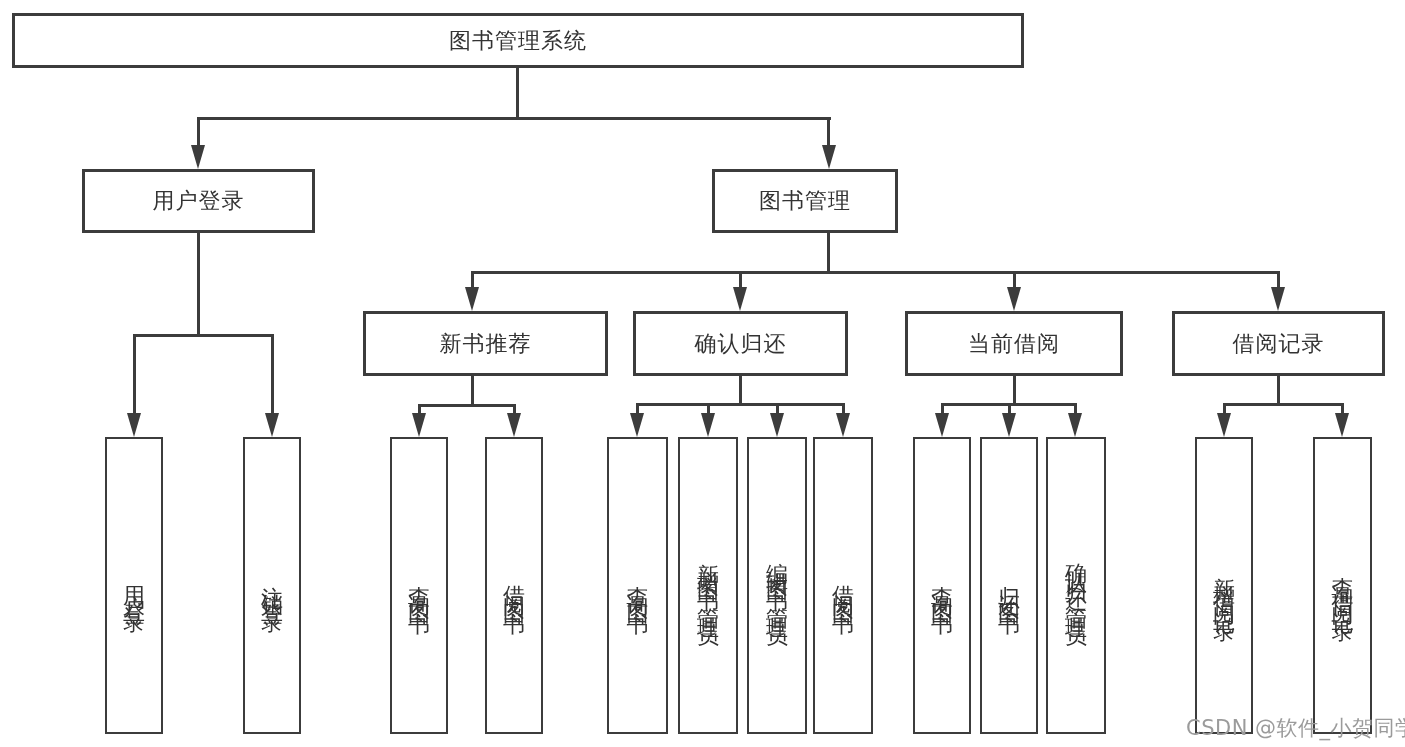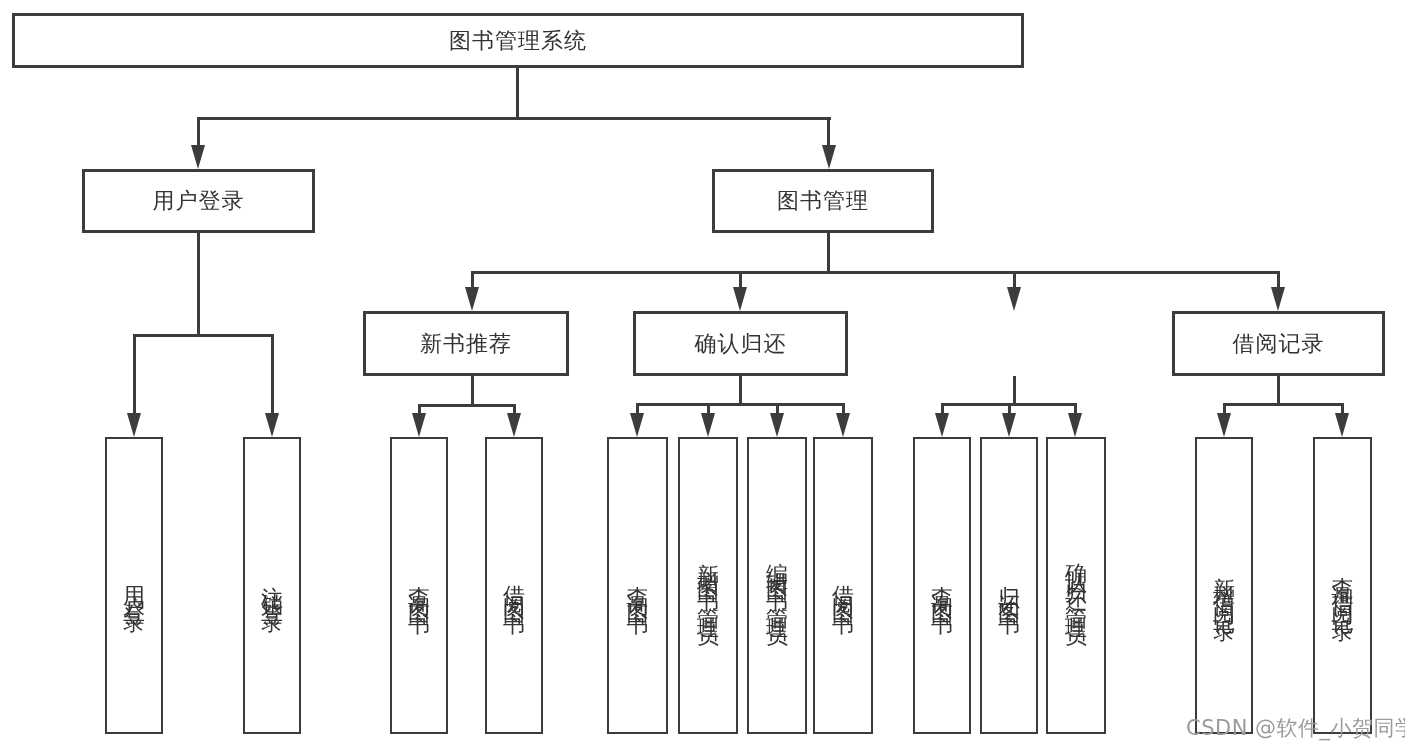--- a/index.html
+++ b/index.html
@@ -124,32 +124,35 @@
   <div class="arrow" style="left:1335px; top:413px;"></div>
 
   <div class="box" style="left:12px; top:13px; width:1012px; height:55px;">
     <span>图书管理系统</span>
   </div>
 
   <div class="box" style="left:82px; top:169px; width:233px; height:64px;">
     <span>用户登录</span>
   </div>
 
-  <div class="box" style="left:712px; top:169px; width:222px; height:64px;text-align:center;">
+  <div class="box" style="left:712px; top:169px; width:186px; height:64px;text-align:center;">
     <span>图书管理</span>
   </div>
 
-  <div class="box" style="left:363px; top:311px; width:206px; height:65px;">
+  <div class="box" style="left:363px; top:311px; width:245px; height:65px;">
     <span>新书推荐</span>
   </div>
 
   <div class="box" style="left:633px; top:311px; width:215px; height:65px;">
     <span>确认归还</span>
   </div>
 
+  <div class="box" style="left:905px; top:311px; width:218px; height:65px;">
+    <span>当前借阅</span>
+  </div>
 
   <div class="box" style="left:1172px; top:311px; width:213px; height:65px;">
     <span>借阅记录</span>
   </div>
 
   <div class="box leaf" style="left:105px; top:437px; width:58px; height:297px;">
     <span class="vtext">用户登录</span>
   </div>
   <div class="box leaf" style="left:243px; top:437px; width:58px; height:297px;">
     <span class="vtext">注销登录</span>

